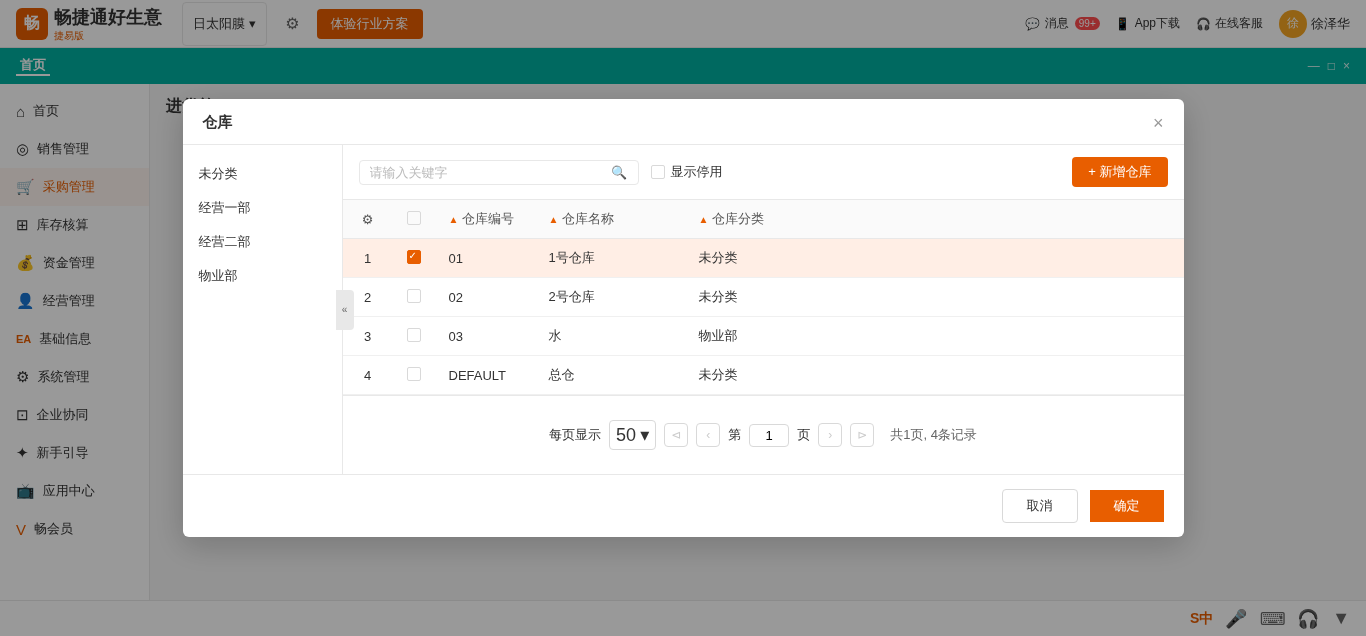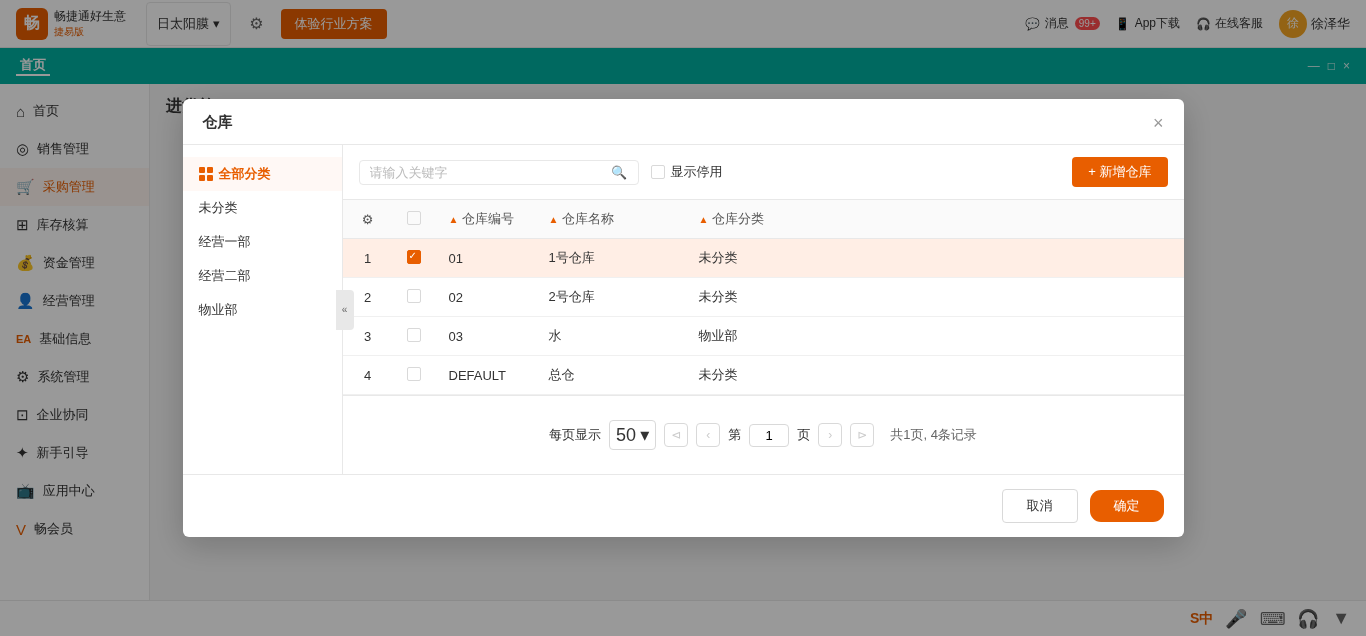--- a/index.html
+++ b/index.html
@@ -382,21 +382,21 @@
       color: #333;
       border-radius: 4px;
       padding: 7px 24px;
       cursor: pointer;
       font-size: 13px;
     }
     .btn-confirm {
       background: #e85e00;
       color: #fff;
       border: none;
-      border-radius: 11px;
+      border-radius: 0;
       padding: 7px 24px;
       cursor: pointer;
       font-size: 13px;
     }
 
     
     .bottom-bar {
       position: fixed;
       bottom: 0; left: 0; right: 0;
       height: 36px;
@@ -411,21 +411,21 @@
     }
     .bottom-icon { font-size: 18px; cursor: pointer; color: #666; }
   </style>
 </head>
 <body>
 
 <div class="top-header">
   <div class="logo-area">
     <div class="logo-icon">畅</div>
     <div>
-      <div style="font-size:12px;font-weight:normal;">畅捷通好生意</div>
+      <div style="font-size:18px;font-weight:bold;">畅捷通好生意</div>
       <div style="font-size:10px;color:#e85e00;">捷易版</div>
     </div>
   </div>
   <div class="store-selector">
     <span>日太阳膜</span>
     <span>▾</span>
   </div>
   <div class="gear-btn">⚙</div>
   <button class="trial-btn">体验行业方案</button>
   <div class="header-right">
@@ -520,29 +520,20 @@
   <div class="dialog">
 
     <div class="dialog-header">
       <span class="dialog-title">仓库</span>
       <span class="dialog-close">×</span>
     </div>
 
     <div class="dialog-body">
 
       <div class="category-panel">
-        <div class="category-all">
-          <div class="category-grid-icon">
-            <span></span>
-              <span></span>
-              <span></span>
-              <span></span>
-          </div>
-          <span>全部分类</span>
-        </div>
         <div class="category-item">未分类</div>
         <div class="category-item">经营一部</div>
         <div class="category-item">经营二部</div>
         <div class="category-item">物业部</div>
         <div class="collapse-btn">«</div>
       </div>
 
       <div class="warehouse-panel">
 
         <div class="warehouse-toolbar">

